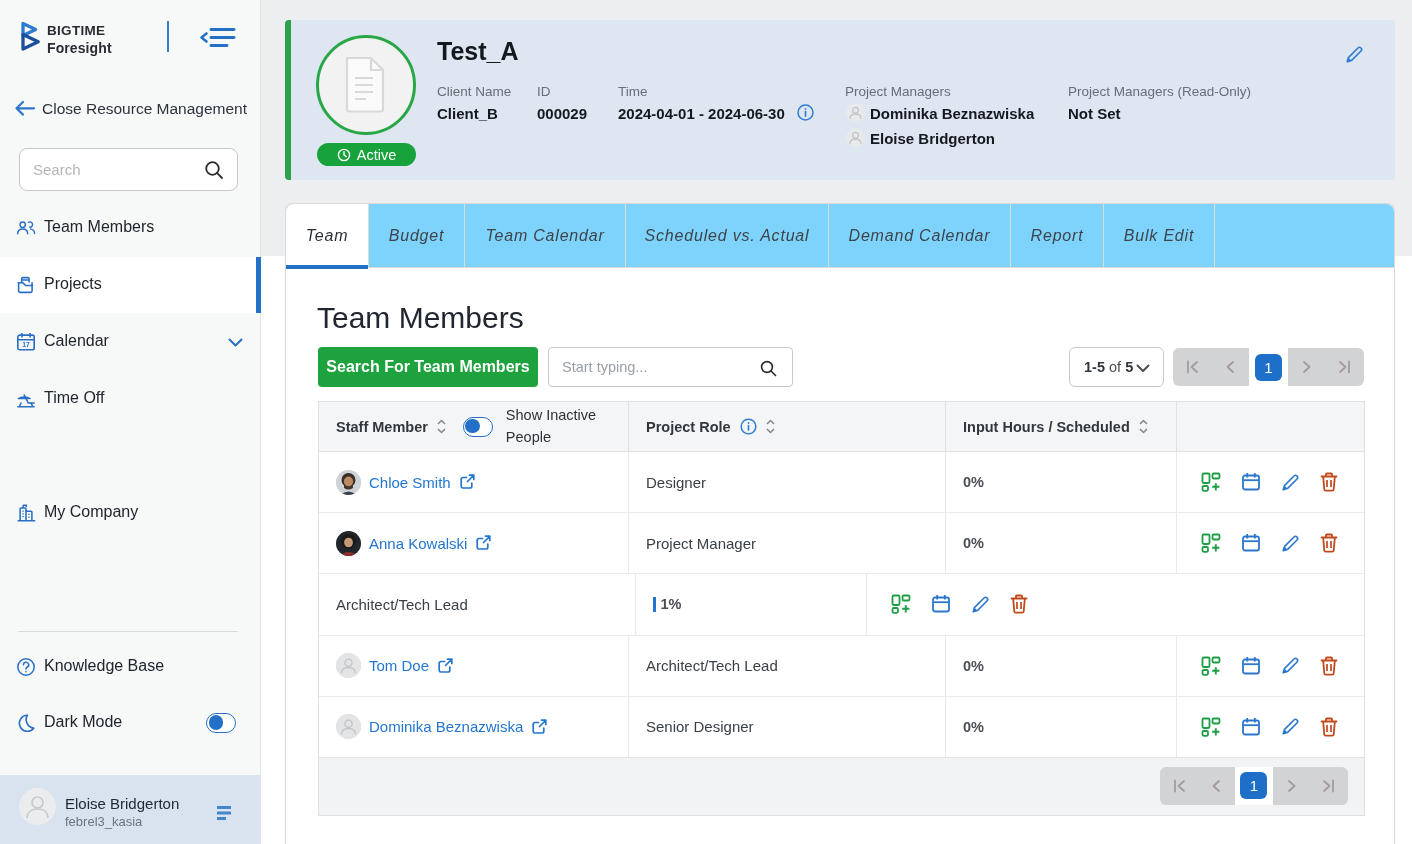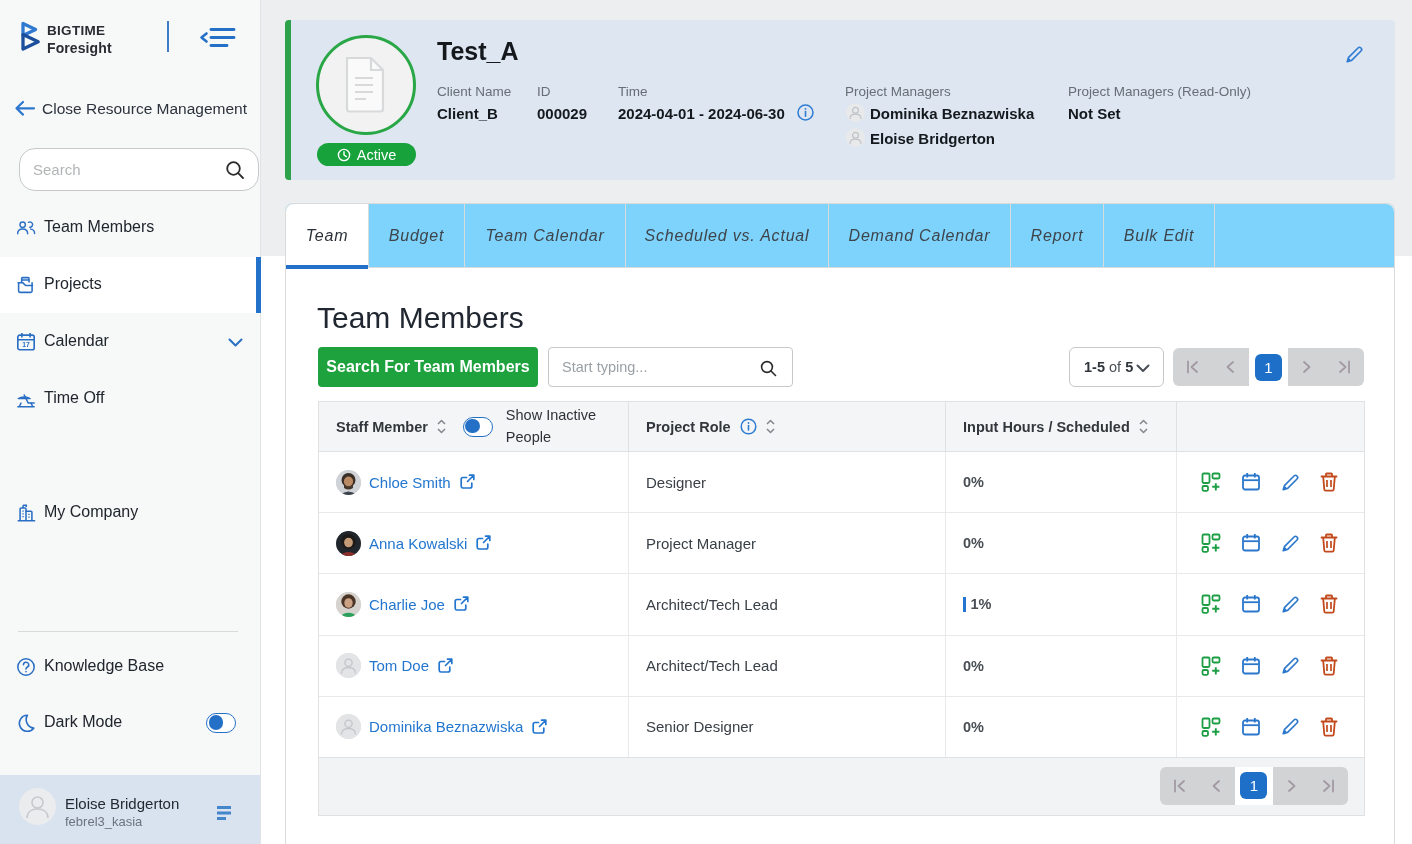--- a/index.html
+++ b/index.html
@@ -5,21 +5,21 @@
 * { margin:0; padding:0; box-sizing:border-box; }
 html,body { width:1412px; height:844px; overflow:hidden; font-family:"Liberation Sans", sans-serif; background:#fff; }
 .grayband { position:absolute; left:261px; top:0; width:1151px; height:256px; background:#eceef0; }
 .abs { position:absolute; }
 .sidebar { position:absolute; left:0; top:0; width:261px; height:844px; background:#f7f8f8; border-right:1px solid #e2e3e5; }
 .lgtxt { position:absolute; left:47px; top:24px; color:#2b2b33; line-height:1; }
 .lgtxt .b1 { font-size:13.5px; font-weight:bold; letter-spacing:.3px; }
 .lgtxt .b2 { font-size:14px; font-weight:bold; margin-top:3.5px; letter-spacing:.1px; }
 .lgdiv { position:absolute; left:167px; top:21px; width:2px; height:31px; background:#3d7cc9; }
 .close-txt { position:absolute; left:42px; top:100px; font-size:15.5px; color:#2c333c; }
-.search-box { position:absolute; left:19px; top:148px; width:240px; height:43px; background:#fff; border:1px solid #c6c8ca; border-radius:16px; }
+.search-box { position:absolute; left:19px; top:148px; width:219px; height:43px; background:#fff; border:1px solid #c6c8ca; border-radius:8px; }
 .search-box .ph { position:absolute; left:13px; top:12px; font-size:15px; color:#b2b4b6; }
 .mi { position:absolute; left:0; width:261px; height:56px; color:#20262e; font-size:16px; }
 .mi .lbl { position:absolute; left:44px; top:18px; }
 .mi .ic { position:absolute; left:16px; top:18px; width:20px; height:20px; }
 .mi.active { background:#fff; }
 .mi.active .bar { position:absolute; right:0; top:0; width:5px; height:100%; background:#2172c8; }
 .mi .chev { position:absolute; left:228px; top:24px; }
 .sb-div { position:absolute; left:18px; top:631px; width:220px; height:1px; background:#d8d9da; }
 .toggle { position:absolute; width:30px; height:20px; border:1.5px solid #2470c6; border-radius:10px; background:#fff; }
 .toggle .knob { position:absolute; left:1.6px; top:1.1px; width:14.8px; height:14.8px; border-radius:50%; background:#2470c6; }
@@ -400,33 +400,20 @@
 <svg width="18" height="20" viewBox="0 0 18 20">
               <path d="M1.5 4.5 H16.5" stroke="#c24a1c" stroke-width="1.8" stroke-linecap="round"></path>
               <path d="M6 4.2 V2.2 a0.7 0.7 0 0 1 .7-.7 h4.6 a0.7 0.7 0 0 1 .7.7 V4.2" fill="none" stroke="#c24a1c" stroke-width="1.8"></path>
               <path d="M3.2 4.8 L4.3 17.5 a1.3 1.3 0 0 0 1.3 1.2 h6.8 a1.3 1.3 0 0 0 1.3-1.2 L14.8 4.8" fill="none" stroke="#c24a1c" stroke-width="1.8"></path>
               <path d="M7 8 V15 M11 8 V15" stroke="#c24a1c" stroke-width="1.7"></path>
             </svg>
 </div>
         </div>
     </div>
     <div class="trow">
-      <div class="td c1">
-        <div class="av"><svg width="25" height="25" viewBox="0 0 25 25">
-              <rect width="25" height="25" fill="#d6d2cd"></rect>
-              <circle cx="12.5" cy="9.5" r="7.2" fill="#4a3426"></circle>
-              <ellipse cx="12.5" cy="11" rx="4.2" ry="4.8" fill="#caa183"></ellipse>
-              <path d="M3 25 q9.5-8.5 19 0 z" fill="#2aa05a"></path>
-            </svg></div>
-        <span class="name">Charlie Joe</span>
-          <svg width="17" height="16" viewBox="0 0 17 16">
-            <path d="M7.5 3.5 H4 a1.8 1.8 0 0 0 -1.8 1.8 v7 A1.8 1.8 0 0 0 4 14 h7 a1.8 1.8 0 0 0 1.8-1.8 V9" fill="none" stroke="#2276cf" stroke-width="1.7" stroke-linecap="round"></path>
-            <path d="M8.5 7.5 L14.5 1.5 M10.5 1.2 h4.3 v4.3" fill="none" stroke="#2276cf" stroke-width="1.7" stroke-linecap="round" stroke-linejoin="round"></path>
-          </svg>
-      </div>
       <div class="td c2">Architect/Tech Lead</div>
       <div class="td c3">
           <span style="display:inline-block;width:2.5px;height:15px;background:#2276cf;margin-right:5px;vertical-align:-3px;"></span>
           <span class="pct">1%</span>
         </div>
       <div class="td c4">
           <div class="acts">
 <svg width="20" height="20" viewBox="0 0 20 20">
               <rect x="1.5" y="1.5" width="7" height="9.5" rx="1.2" fill="none" stroke="#1d9e45" stroke-width="1.8"></rect>
               <rect x="11.5" y="1.5" width="7" height="5" rx="1.2" fill="none" stroke="#1d9e45" stroke-width="1.8"></rect>

